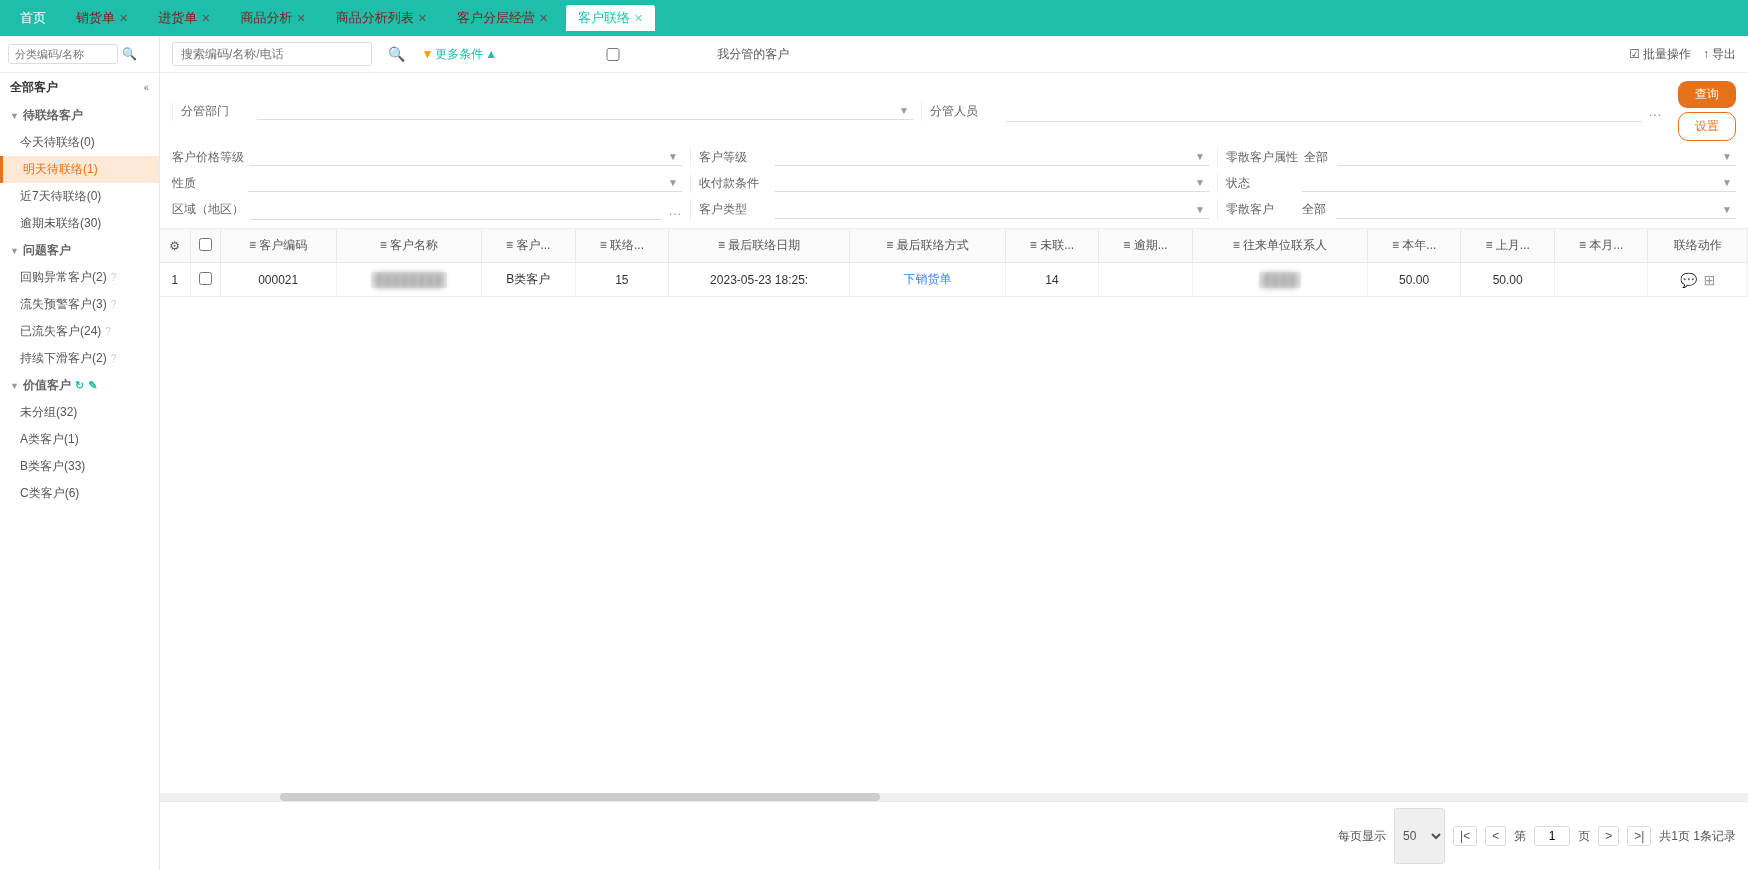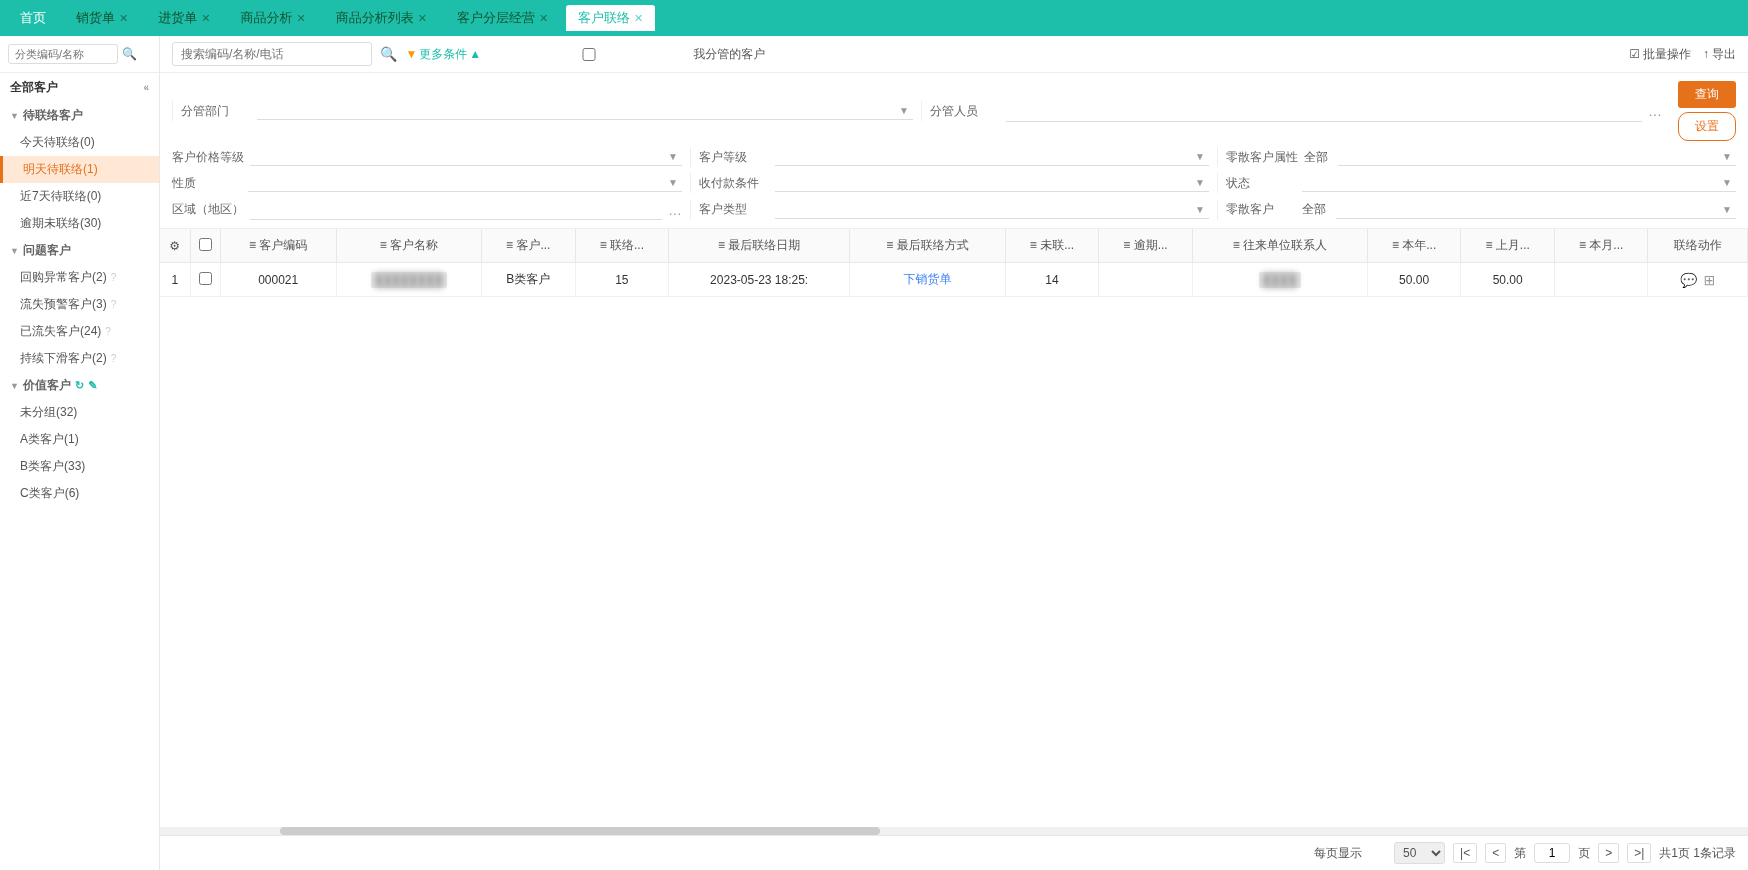--- a/index.html
+++ b/index.html
@@ -8,21 +8,21 @@
     
     .top-nav {
       background: #1dbfab;
       height: 36px;
       display: flex;
       align-items: center;
       padding: 0 8px;
       gap: 6px;
     }
     .nav-item {
-      color: #14532d;
+      color: #7f1d1d;
       padding: 4px 12px;
       cursor: pointer;
       border-radius: 3px 3px 0 0;
       font-size: 13px;
       white-space: nowrap;
       display: flex;
       align-items: center;
       gap: 4px;
     }
     .nav-item.active { background: #fff; color: #1dbfab; }
@@ -107,21 +107,21 @@
       overflow: hidden;
     }
 
     
     .search-bar {
       background: #fff;
       padding: 6px 12px;
       border-bottom: 1px solid #eee;
       display: flex;
       align-items: center;
-      gap: 8px;
+      gap: 16px;
     }
     .search-bar input {
       border: 1px solid #ddd;
       border-radius: 3px;
       padding: 4px 8px;
       font-size: 12px;
       width: 200px;
       outline: none;
     }
     .search-btn {
@@ -208,21 +208,21 @@
       justify-content: space-between;
       min-width: 140px;
     }
     .filter-select .arrow { color: #999; font-size: 10px; }
     .filter-divider { width: 1px; background: #eee; height: 20px; }
     .query-btn {
       background: #e6711b;
       color: #fff;
       border: none;
       padding: 5px 16px;
-      border-radius: 3px;
+      border-radius: 9px;
       cursor: pointer;
       font-size: 12px;
       white-space: nowrap;
     }
     .settings-btn {
       background: #fff;
       color: #e6711b;
       border: 1px solid #e6711b;
       padding: 5px 16px;
       border-radius: 10px;
@@ -277,24 +277,23 @@
       display: flex;
       align-items: center;
       justify-content: flex-end;
       gap: 8px;
       font-size: 12px;
       color: #555;
     }
     .page-size-select {
       border: 1px solid #ddd;
       border-radius: 3px;
-      padding: 2px 4px;
+      padding: 19px 4px;
       font-size: 12px;
       color: #555;
-      margin-left: 24px;
     }
     .page-btn {
       border: 1px solid #ddd;
       background: #fff;
       padding: 2px 6px;
       cursor: pointer;
       border-radius: 2px;
       color: #555;
       font-size: 12px;
     }

